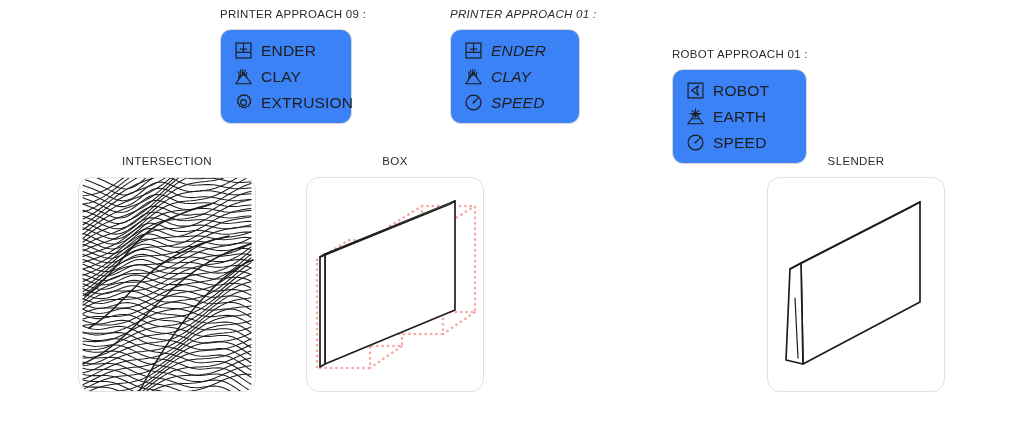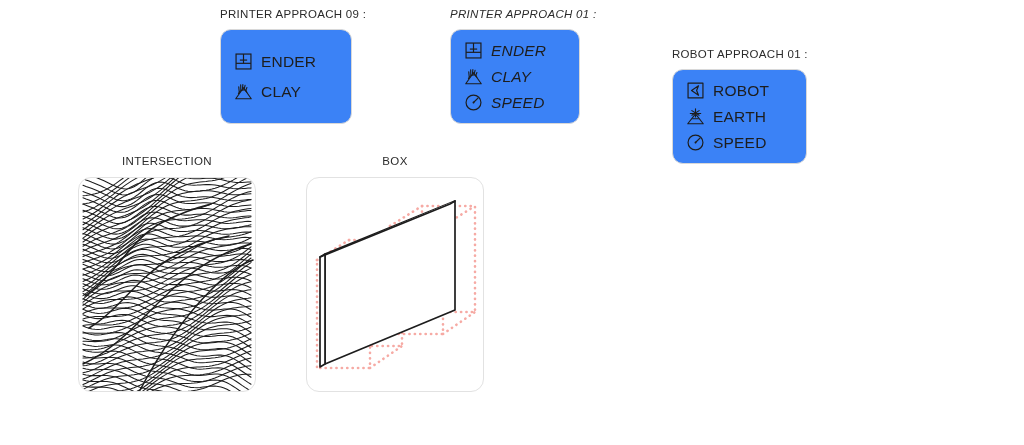--- a/index.html
+++ b/index.html
@@ -94,20 +94,29 @@
               <path d="M8.6 10.0 L8.4 3.6"></path>
               <path d="M10.7 8.4 L11.2 3.2"></path>
               <path d="M12.8 8.9 L14.0 4.2"></path>
               <path d="M14.6 11.3 L16.3 6.9"></path>
               <path d="M5.6 14.6 C7.2 11.6 10.2 9.6 13.2 10.0 C15.0 10.3 16.0 11.6 16.3 13.0"></path>
             </svg>
           </span>
           <span class="spec-label">CLAY</span>
         </div>
 
+        <div class="spec">
+          <span class="spec-ico">
+            <svg viewBox="0 0 24 24" fill="none" stroke="#1d1d1d" stroke-width="1.5" stroke-linejoin="round">
+              <path d="M12 1.9 l2.0 1.25 2.25-0.55 1.1 2.05 2.25 0.5 -0.05 2.3 1.75 1.5 -1.15 2.0 0.75 2.2 -2.05 1.05 -0.3 2.3 -2.3 0.25 -1.4 1.85 -2.1-0.95 -2.1 0.95 -1.4-1.85 -2.3-0.25 -0.3-2.3 -2.05-1.05 0.75-2.2 -1.15-2.0 1.75-1.5 -0.05-2.3 2.25-0.5 1.1-2.05 2.25 0.55 Z"></path>
+              <circle cx="12" cy="12" r="3.6"></circle>
+            </svg>
+          </span>
+          <span class="spec-label">EXTRUSION</span>
+        </div>
 
       </div>
     </div>
 
     <div class="approach" id="ap1" style="left: 450px; width: 130px; font-style: italic;">
       <div class="approach-title">PRINTER APPROACH 01 :</div>
       <div class="approach-card" style="width: 130px;">
 
         <div class="spec">
           <span class="spec-ico">
@@ -319,16 +328,33 @@
             <path d="M18 76 L148 23 L148 132 L18 186 Z"></path>
 
             <path d="M18 76 L13 79 L13 189 L18 186 Z"></path>
             <path d="M13 79 L143 26 L148 23"></path>
           </g>
         </svg>
       </div>
     </div>
 
 
+    <div class="panel" id="pn3" style="left: 767px; width: 178px;">
+      <div class="panel-title">SLENDER</div>
+      <div class="panel-frame" id="fr3" style="width: 178px; height: 215px;">
+        <svg width="178" height="215" viewBox="0 0 178 215">
+          <g stroke="#1d1d1d" stroke-width="1.7" fill="#ffffff" stroke-linejoin="round" stroke-linecap="round">
+
+            <path d="M33 85 L152 24 L152 124 L35 186 Z"></path>
+
+            <path d="M33 85 L22 91 L18 182 L35 186 Z"></path>
+
+            <path d="M22 91 L141 30 L152 24"></path>
+
+            <path d="M27 120 L30 180" stroke-width="1.2"></path>
+          </g>
+        </svg>
+      </div>
+    </div>
 
   </div>
 
 </div>
 
 </body></html>

